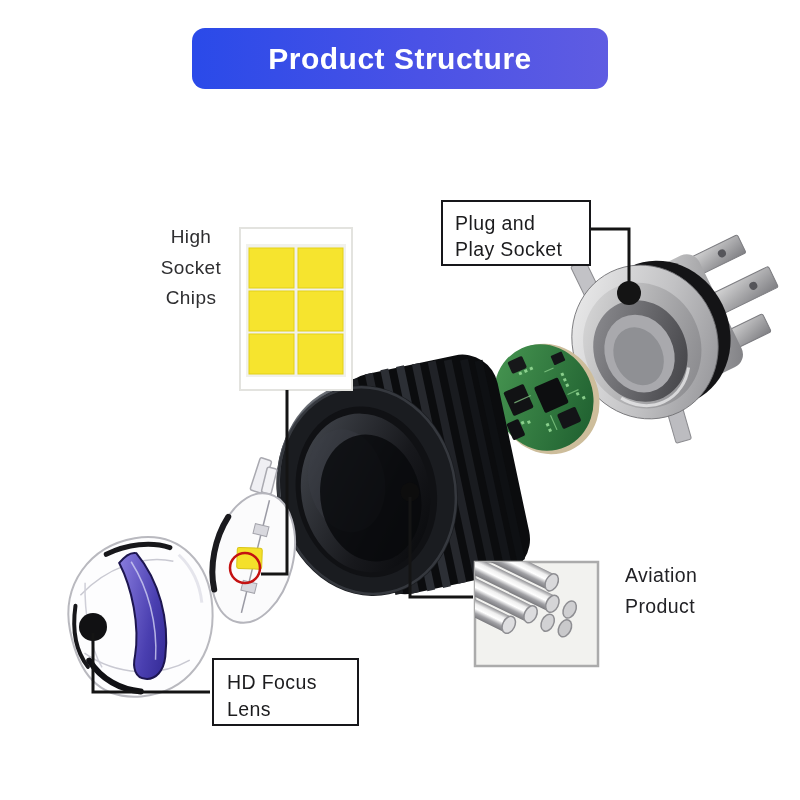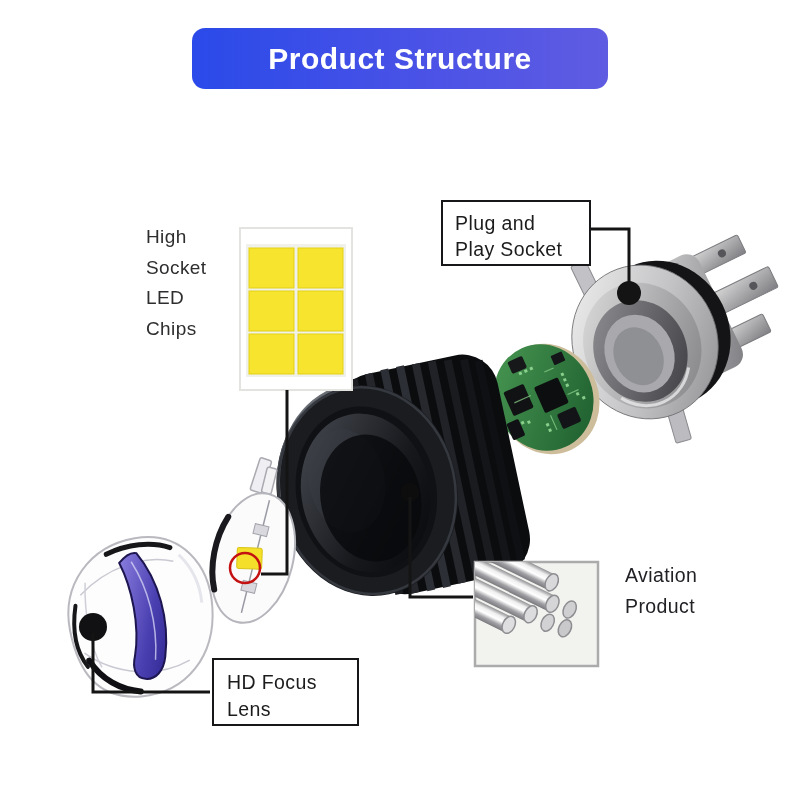--- a/index.html
+++ b/index.html
@@ -9,21 +9,21 @@
   }
   #diagram-svg{position:absolute;left:0;top:0;width:800px;height:800px;z-index:1;}
   .overlay{position:absolute;z-index:2;}
   .banner{
     left:192px;top:28px;width:416px;height:61px;border-radius:13px;
     background:linear-gradient(90deg,#2a4ae9 0%,#4a52e6 55%,#5f5ce2 100%);
     display:flex;align-items:center;justify-content:center;
     color:#ffffff;font-size:30px;font-weight:bold;letter-spacing:0.5px;
   }
   .lbl-chips{
-    left:146px;top:222px;width:90px;text-align:left;
+    left:146px;top:222px;width:90px;text-align:center;
     font-size:19px;line-height:30.5px;color:#2e2e30;letter-spacing:0.4px;
   }
   .callout-box{
     box-sizing:border-box;background:#ffffff;border:2px solid #17171a;
     color:#1c1c1e;font-size:19.5px;letter-spacing:0.4px;
   }
   .box-socket{left:441px;top:200px;width:150px;height:66px;padding:8px 0 0 12px;line-height:26px;}
   .box-lens{left:212px;top:658px;width:147px;height:68px;padding:9px 18px 0 13px;line-height:27px;}
   .lbl-alum{left:601px;top:560px;font-size:19.5px;line-height:31px;color:#222226;letter-spacing:0.4px;padding-left:24px;}
 </style>
@@ -215,21 +215,20 @@
     </g>
   </svg>
 
   <div class="overlay banner">
     <span>Product Structure</span>
   </div>
 
   <div class="overlay lbl-chips">
     <div>High</div>
     <div>Socket</div>
-    <div>LED</div>
     <div>Chips</div>
   </div>
 
   <div class="overlay callout-box box-socket">
     <div>Plug and</div>
     <div>Play Socket</div>
   </div>
 
   <div class="overlay lbl-alum">
     <div>Aviation</div>

